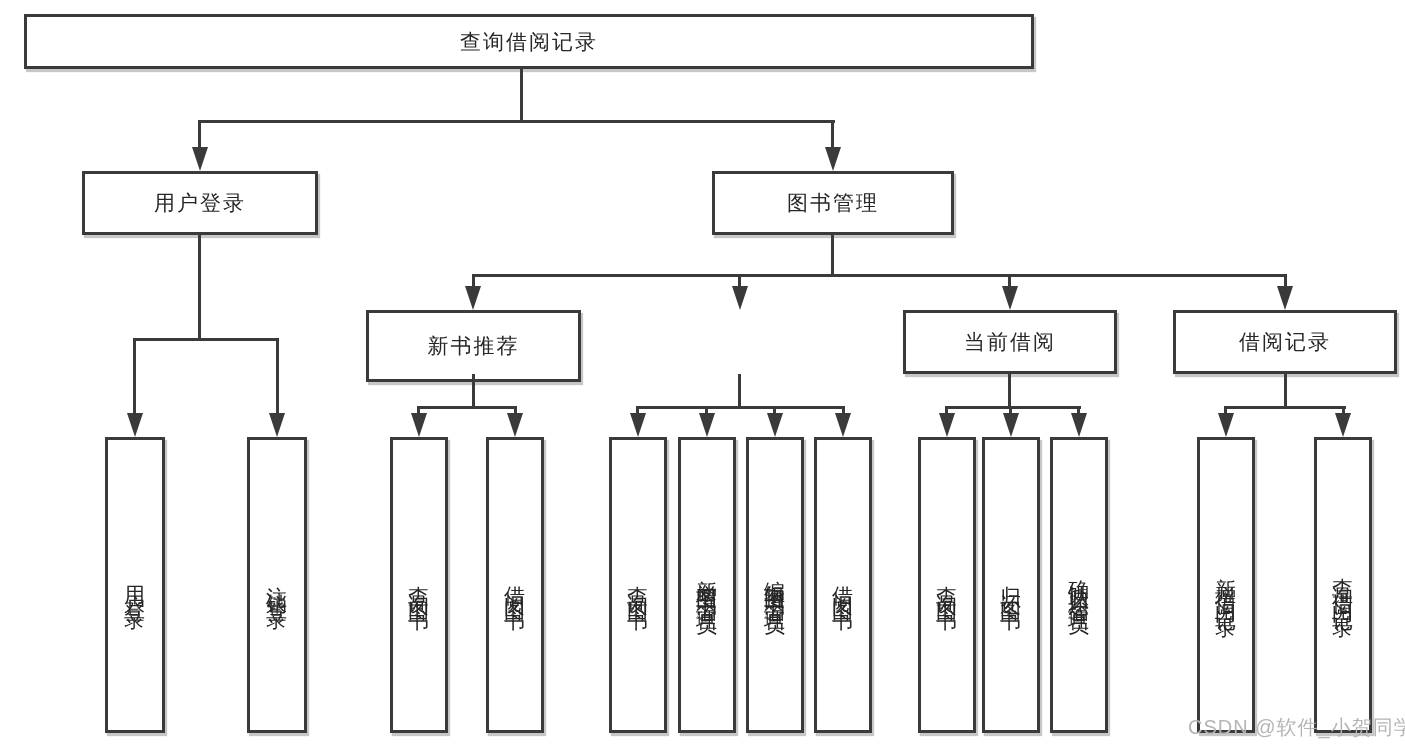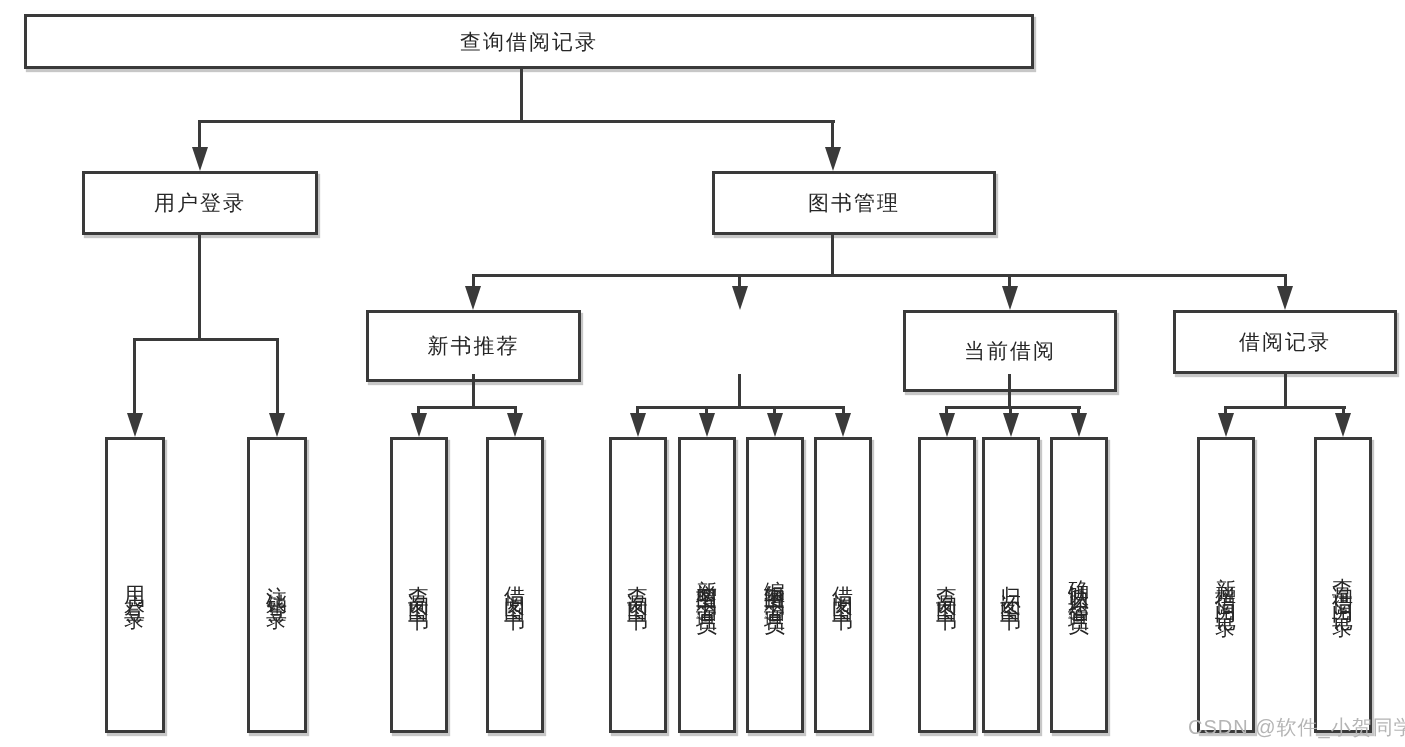--- a/index.html
+++ b/index.html
@@ -63,21 +63,21 @@
   <div class="cl v" style="left:520px;top:69px;height:51px"></div>
   <div class="cl h" style="left:198px;top:120px;width:637px"></div>
   <div class="cl v" style="left:198px;top:120px;height:30px"></div>
   <div class="ah" style="left:192px;top:147px"></div>
   <div class="cl v" style="left:831px;top:120px;height:30px"></div>
   <div class="ah" style="left:825px;top:147px"></div>
 
   <div class="box" style="left:82px;top:171px;width:236px;height:64px">
     <span class="hlabel">用户登录</span>
   </div>
-  <div class="box" style="left:712px;top:171px;width:284px;height:64px">
+  <div class="box" style="left:712px;top:171px;width:242px;height:64px">
     <span class="hlabel">图书管理</span>
   </div>
 
   <div class="cl v" style="left:198px;top:235px;height:105px"></div>
   <div class="cl h" style="left:133px;top:338px;width:146px"></div>
   <div class="cl v" style="left:133px;top:338px;height:78px"></div>
   <div class="ah" style="left:127px;top:413px"></div>
   <div class="cl v" style="left:276px;top:338px;height:78px"></div>
   <div class="ah" style="left:269px;top:413px"></div>
 
@@ -88,21 +88,21 @@
   <div class="cl v" style="left:738px;top:274px;height:15px"></div>
   <div class="ah" style="left:732px;top:286px"></div>
   <div class="cl v" style="left:1008px;top:274px;height:15px"></div>
   <div class="ah" style="left:1002px;top:286px"></div>
   <div class="cl v" style="left:1284px;top:274px;height:15px"></div>
   <div class="ah" style="left:1277px;top:286px"></div>
 
   <div class="box" style="left:366px;top:310px;width:215px;height:72px">
     <span class="hlabel">新书推荐</span>
   </div>
-  <div class="box" style="left:903px;top:310px;width:214px;height:82px">
+  <div class="box" style="left:903px;top:310px;width:214px;height:64px">
     <span class="hlabel">当前借阅</span>
   </div>
   <div class="box" style="left:1173px;top:310px;width:224px;height:64px">
     <span class="hlabel">借阅记录</span>
   </div>
 
   <div class="cl v" style="left:472px;top:374px;height:34px"></div>
   <div class="cl h" style="left:417px;top:406px;width:100px"></div>
   <div class="cl v" style="left:417px;top:406px;height:10px"></div>
   <div class="ah" style="left:411px;top:413px"></div>

